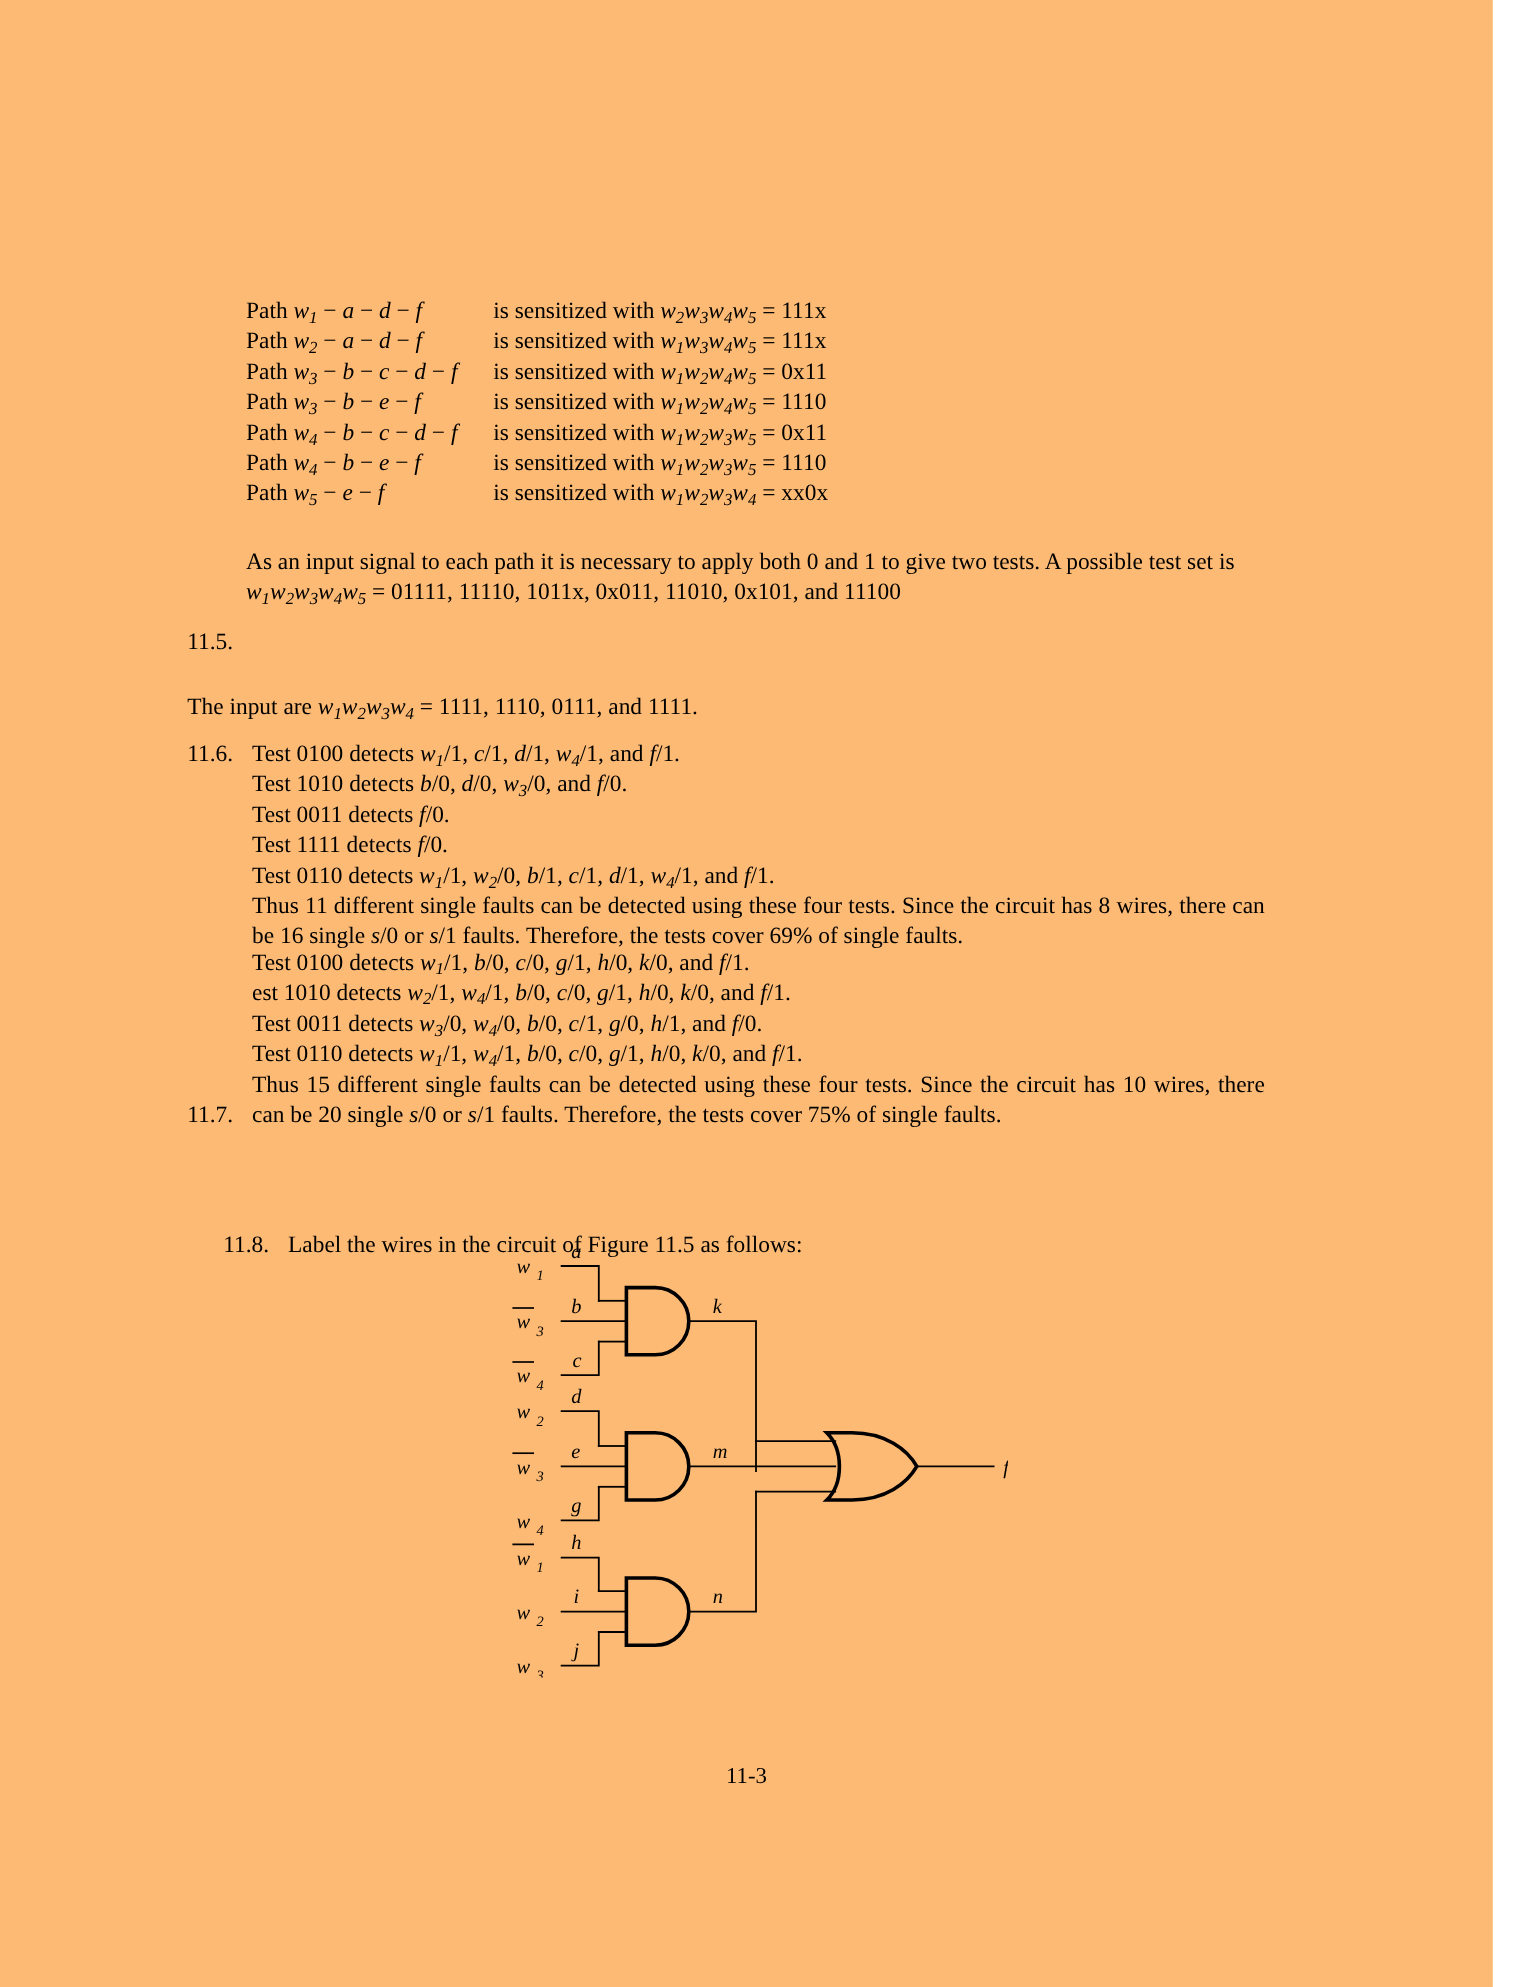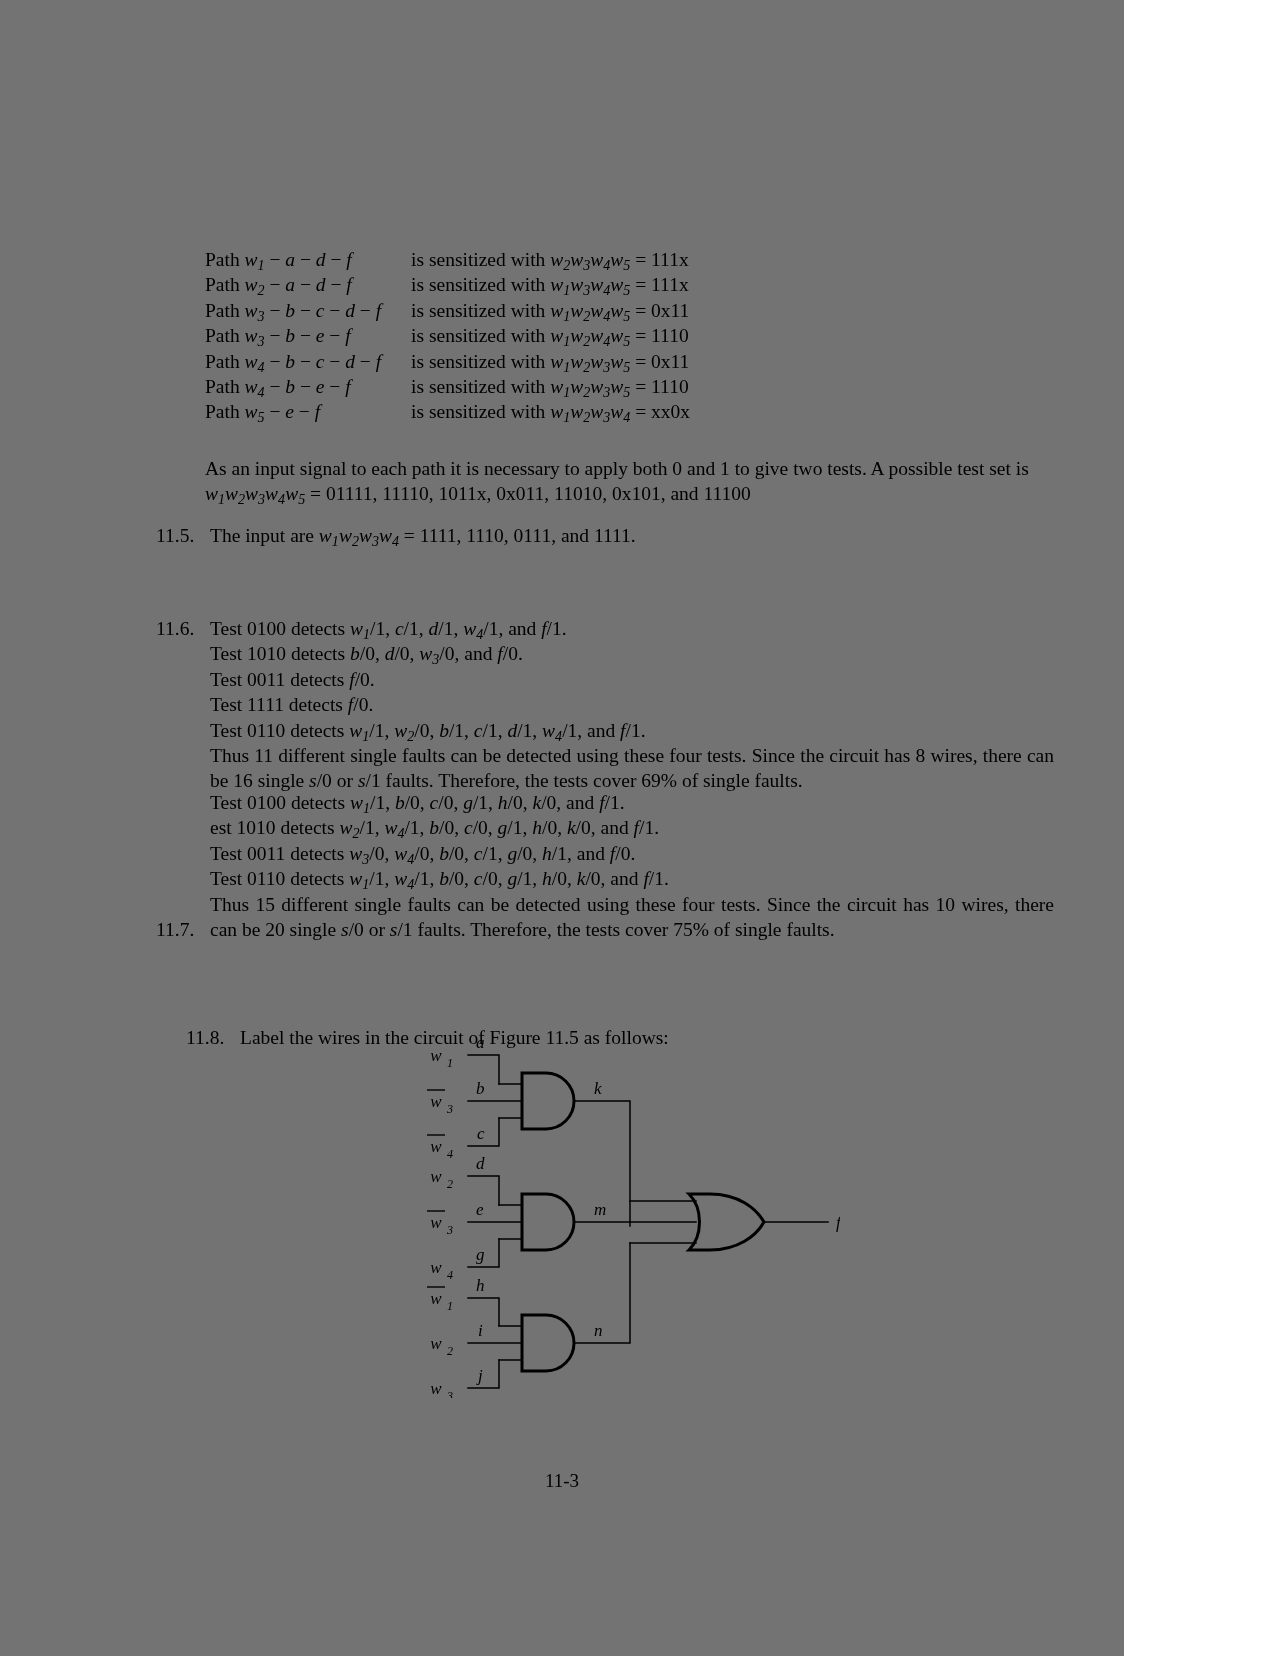--- a/index.html
+++ b/index.html
@@ -10,23 +10,23 @@
   body {
     width: 1280px;
     height: 1656px;
     font-family: "Liberation Serif", "DejaVu Serif", serif;
     color: #000000;
     position: relative;
     overflow: hidden;
   }
   .page {
     position: relative;
-    width: 1124px;
+    width: 1244px;
     height: 1656px;
-    background: #737373;
+    background: #fdba74;
   }
 
   
   .blk {
     position: absolute;
     font-size: 19.5px;
     line-height: 25.4px;
     color: #000;
   }
   .sub {
@@ -66,21 +66,21 @@
     display: flex;
     align-items: flex-start;
   }
   .num-label {
     flex: 0 0 54px;
     text-align: left;
   }
   .num-body { flex: 1 1 auto; }
   .line { white-space: nowrap; height: 25.4px; }
 
-  #sec-11-5 { left: 156px; top: 523px; width: 900px; }
+  #sec-11-5 { left: 156px; top: 523px; width: 900px; flex-direction: column; }
   #sec-11-6 { left: 156px; top: 616px; width: 898px; }
   #sec-11-7 { left: 156px; top: 790px; width: 898px; align-items: flex-end; }
   #sec-11-8 { left: 186px; top: 1025px; width: 880px; }
   #sec-11-8 .num-label { flex: 0 0 54px; }
 
   .just { text-align: justify; text-justify: inter-word; }
 
   
   #figure {
     position: absolute;

